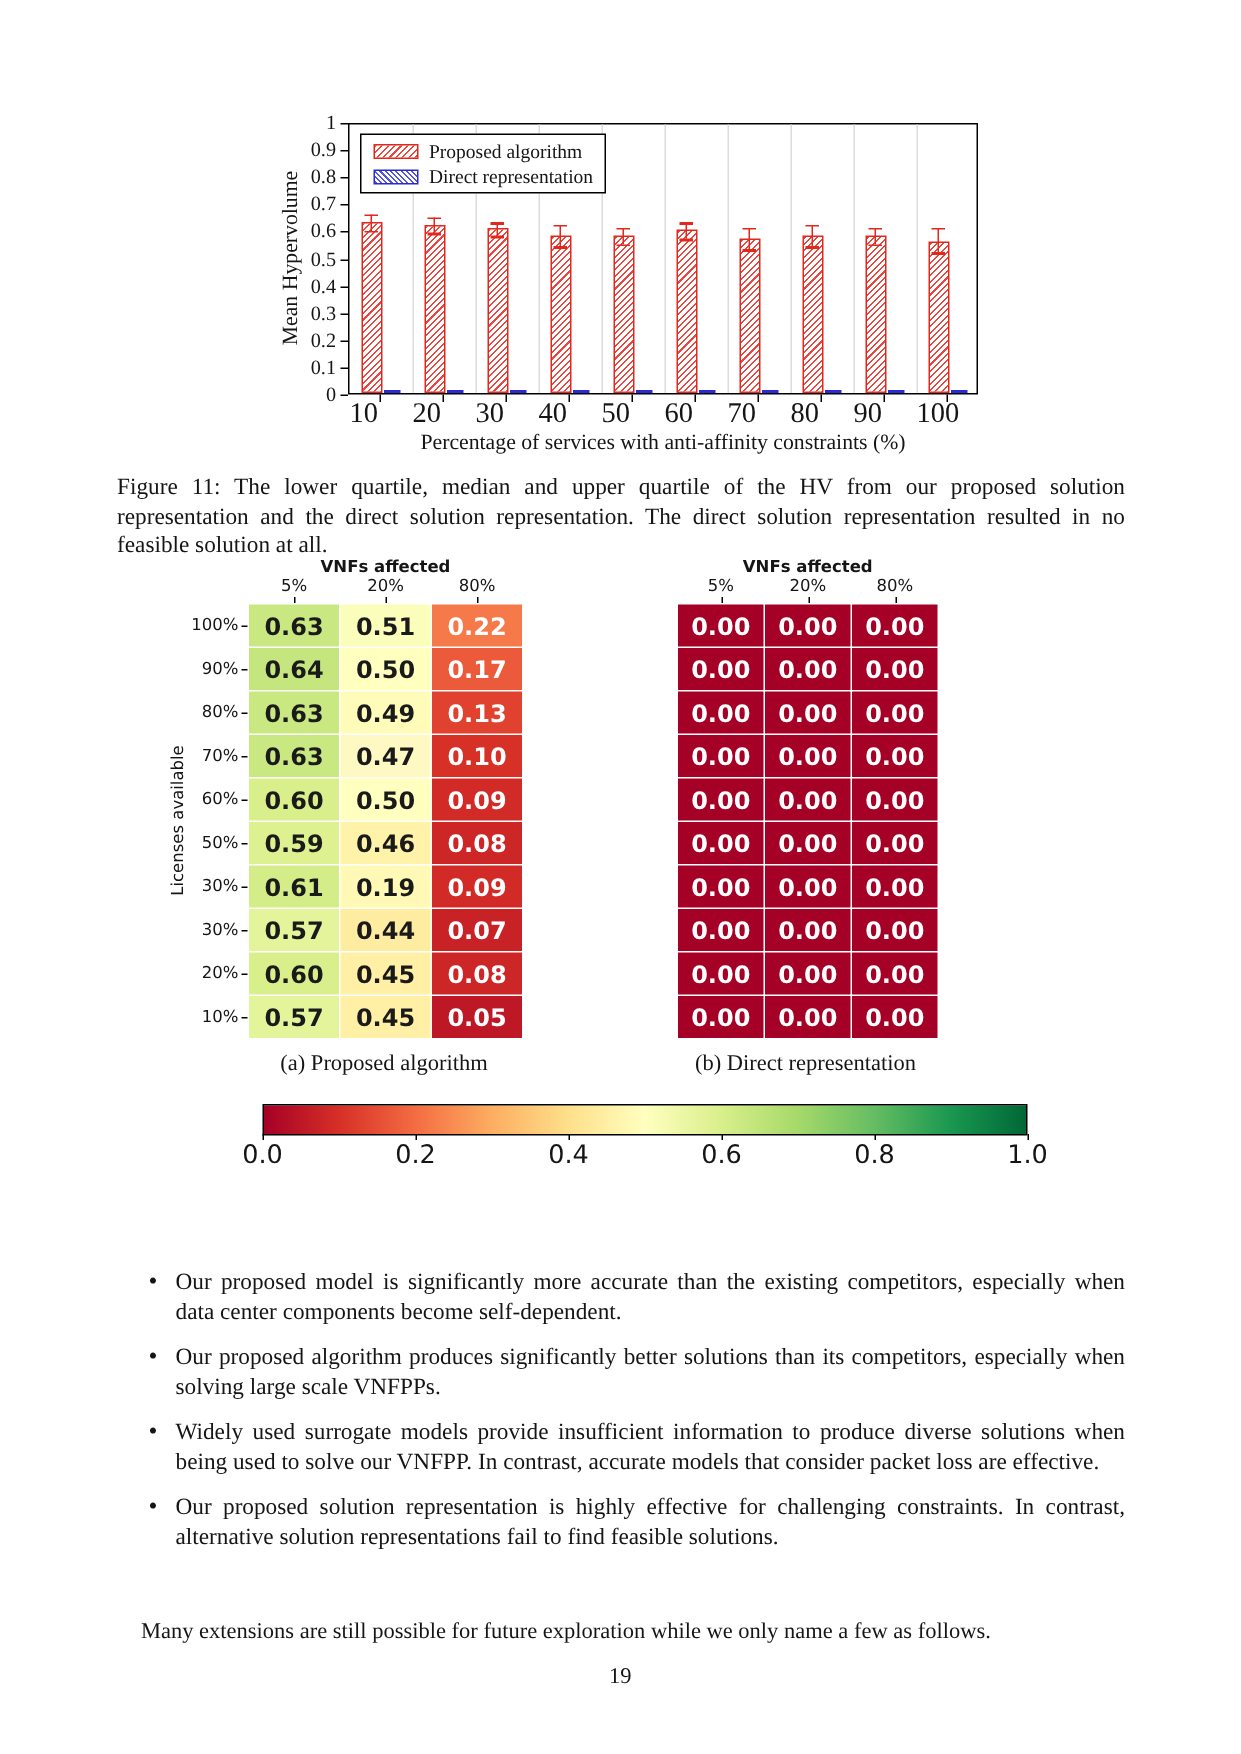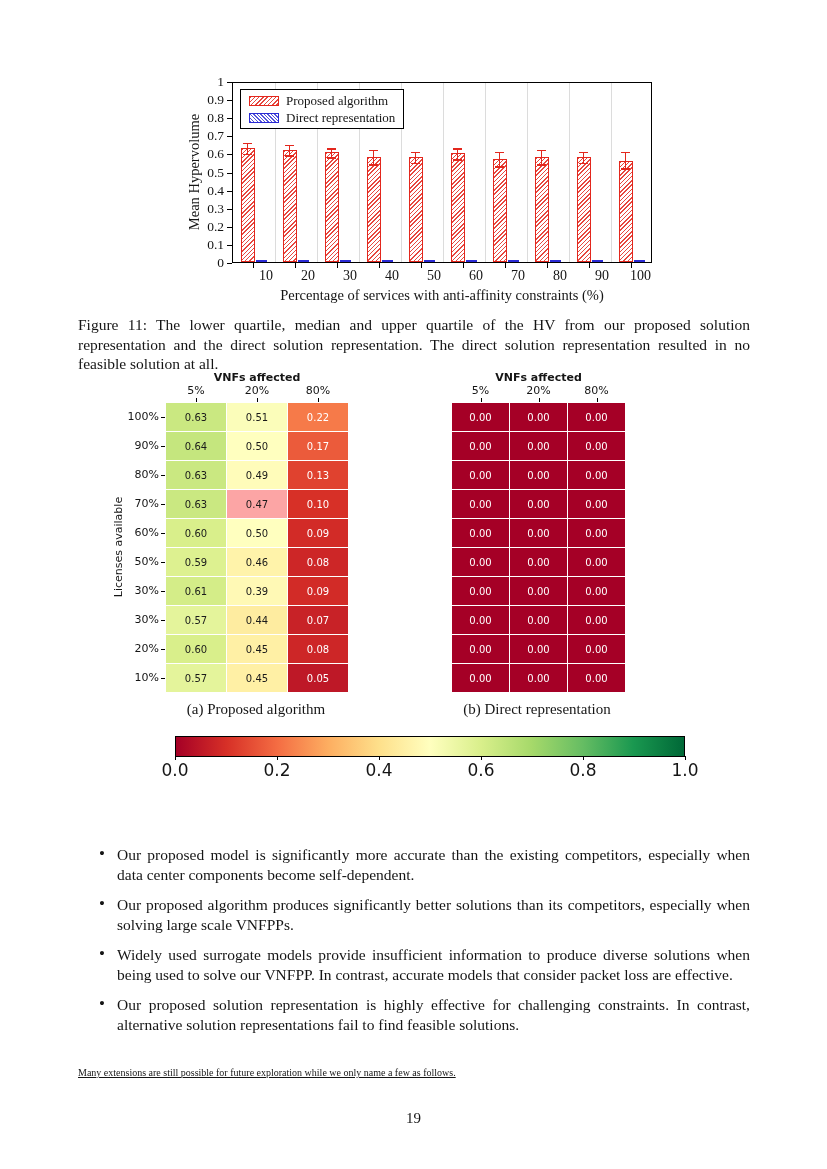--- a/index.html
+++ b/index.html
@@ -19,43 +19,43 @@
   .err-cap{position:absolute;height:1.5px;background:#e3271d;}
   .legend{position:absolute;left:7px;top:6px;border:1px solid #000;background:#fff;
           padding:4px 8px;display:flex;flex-direction:column;gap:4px;z-index:5;}
   .legend-row{display:flex;align-items:center;gap:7px;font-size:13px;line-height:13px;white-space:nowrap;}
   .swatch{width:30px;height:10px;box-sizing:border-box;border:1px solid;}
   .swatch.red{border-color:#e3271d;
               background:repeating-linear-gradient(135deg,rgba(227,39,29,.85) 0 1px,rgba(255,255,255,0) 1px 3px);}
   .swatch.blue{border-color:#2a2ad4;
                background:repeating-linear-gradient(45deg,rgba(42,42,212,.8) 0 1px,rgba(255,255,255,0) 1px 2.5px);}
   .ytick-label{position:absolute;width:40px;text-align:right;font-size:13.5px;line-height:14px;}
-  .xtick-label{position:absolute;width:40px;text-align:right;font-size:14px;line-height:14px;}
+  .xtick-label{position:absolute;width:40px;text-align:left;font-size:19px;line-height:14px;}
   .tickmark{position:absolute;background:#000;}
   .x-axis-label{position:absolute;left:242px;top:287px;width:400px;text-align:center;font-size:14.5px;}
   .rot-label{position:absolute;text-align:center;transform:rotate(-90deg);}
   #ylab11{left:96px;top:162px;width:200px;height:20px;font-size:14.5px;}
 
   
   .caption{position:absolute;left:78px;width:672px;margin:0;text-align:justify;
            font-size:15.5px;line-height:19.5px;}
   #cap11{top:315px;}
   #cap12{top:792px;}
   #bullets{position:absolute;left:78px;top:845px;width:672px;margin:0;padding:0;list-style:none;
            font-size:15.5px;line-height:19.5px;}
   #bullets li{position:relative;padding-left:39px;margin-bottom:11px;text-align:justify;box-sizing:border-box;}
   #bullets li::before{content:"\2022";position:absolute;left:21px;top:-1px;font-size:17px;}
-  #closing{position:absolute;left:78px;top:1063px;width:672px;margin:0;font-size:10px;line-height:19.5px;text-decoration:underline;}
+  #closing{position:absolute;left:78px;top:1063px;width:672px;margin:16px;font-size:15px;line-height:19.5px;}
   #pagenum{position:absolute;left:0;top:1110px;width:827px;text-align:center;font-size:15px;}
 
   
   .hm{position:absolute;display:grid;gap:1px;font-family:"DejaVu Sans",sans-serif;}
   #hm0{left:166px;top:403px;grid-template-columns:repeat(3,60px);grid-auto-rows:28px;}
   #hm1{left:452px;top:403px;grid-template-columns:repeat(3,57px);grid-auto-rows:28px;}
-  .hm-cell{display:flex;align-items:center;justify-content:center;font-size:10px;font-weight:400;}
+  .hm-cell{display:flex;align-items:center;justify-content:center;font-size:16px;font-weight:700;}
   .hm-header{position:absolute;top:371px;text-align:center;font-family:"DejaVu Sans",sans-serif;
              font-size:11px;font-weight:bold;}
   #hm0-header{left:166px;width:182px;}
   #hm1-header{left:452px;width:173px;}
   .hm-col-label,.hm-row-label,.cb-label{position:absolute;font-family:"DejaVu Sans",sans-serif;}
   .hm-col-label{top:384px;width:40px;text-align:center;font-size:11px;}
   .hm-row-label{width:48px;text-align:right;font-size:11px;line-height:14px;}
   #licenses-label{left:22px;top:537px;width:200px;height:20px;font-family:"DejaVu Sans",sans-serif;font-size:11px;}
   .subcap{position:absolute;top:701px;text-align:center;font-size:15px;}
   #subcap-a{left:106px;width:300px;}
@@ -199,30 +199,30 @@
       <div class="hm-cell" style="background: rgb(202, 232, 129); color: rgb(26, 26, 26);">0.63</div>
       <div class="hm-cell" style="background: rgb(251, 253, 186); color: rgb(26, 26, 26);">0.51</div>
       <div class="hm-cell" style="background: rgb(246, 122, 73); color: rgb(255, 255, 255);">0.22</div>
       <div class="hm-cell" style="background: rgb(197, 230, 126); color: rgb(26, 26, 26);">0.64</div>
       <div class="hm-cell" style="background: rgb(255, 255, 191); color: rgb(26, 26, 26);">0.50</div>
       <div class="hm-cell" style="background: rgb(235, 91, 59); color: rgb(255, 255, 255);">0.17</div>
       <div class="hm-cell" style="background: rgb(202, 232, 129); color: rgb(26, 26, 26);">0.63</div>
       <div class="hm-cell" style="background: rgb(255, 252, 186); color: rgb(26, 26, 26);">0.49</div>
       <div class="hm-cell" style="background: rgb(224, 66, 47); color: rgb(255, 255, 255);">0.13</div>
       <div class="hm-cell" style="background: rgb(202, 232, 129); color: rgb(26, 26, 26);">0.63</div>
-      <div class="hm-cell" style="background: #fca5a5; color: rgb(26, 26, 26);">0.47</div>
+      <div class="hm-cell" style="background: #fef9c3; color: rgb(26, 26, 26);">0.47</div>
       <div class="hm-cell" style="background: rgb(215, 48, 39); color: rgb(255, 255, 255);">0.10</div>
       <div class="hm-cell" style="background: rgb(217, 239, 139); color: rgb(26, 26, 26);">0.60</div>
       <div class="hm-cell" style="background: rgb(255, 255, 191); color: rgb(26, 26, 26);">0.50</div>
       <div class="hm-cell" style="background: rgb(210, 43, 39); color: rgb(255, 255, 255);">0.09</div>
       <div class="hm-cell" style="background: rgb(221, 241, 144); color: rgb(26, 26, 26);">0.59</div>
       <div class="hm-cell" style="background: rgb(255, 243, 170); color: rgb(26, 26, 26);">0.46</div>
       <div class="hm-cell" style="background: rgb(205, 38, 39); color: rgb(255, 255, 255);">0.08</div>
       <div class="hm-cell" style="background: rgb(212, 237, 136); color: rgb(26, 26, 26);">0.61</div>
-      <div class="hm-cell" style="background: rgb(255, 249, 181); color: rgb(26, 26, 26);">0.39</div>
+      <div class="hm-cell" style="background: rgb(255, 249, 181); color: rgb(26, 26, 26);">0.19</div>
       <div class="hm-cell" style="background: rgb(210, 43, 39); color: rgb(255, 255, 255);">0.09</div>
       <div class="hm-cell" style="background: rgb(228, 244, 155); color: rgb(26, 26, 26);">0.57</div>
       <div class="hm-cell" style="background: rgb(254, 236, 160); color: rgb(26, 26, 26);">0.44</div>
       <div class="hm-cell" style="background: rgb(200, 34, 39); color: rgb(255, 255, 255);">0.07</div>
       <div class="hm-cell" style="background: rgb(217, 239, 139); color: rgb(26, 26, 26);">0.60</div>
       <div class="hm-cell" style="background: rgb(255, 240, 165); color: rgb(26, 26, 26);">0.45</div>
       <div class="hm-cell" style="background: rgb(205, 38, 39); color: rgb(255, 255, 255);">0.08</div>
       <div class="hm-cell" style="background: rgb(228, 244, 155); color: rgb(26, 26, 26);">0.57</div>
       <div class="hm-cell" style="background: rgb(255, 240, 165); color: rgb(26, 26, 26);">0.45</div>
       <div class="hm-cell" style="background: rgb(190, 24, 39); color: rgb(255, 255, 255);">0.05</div>

